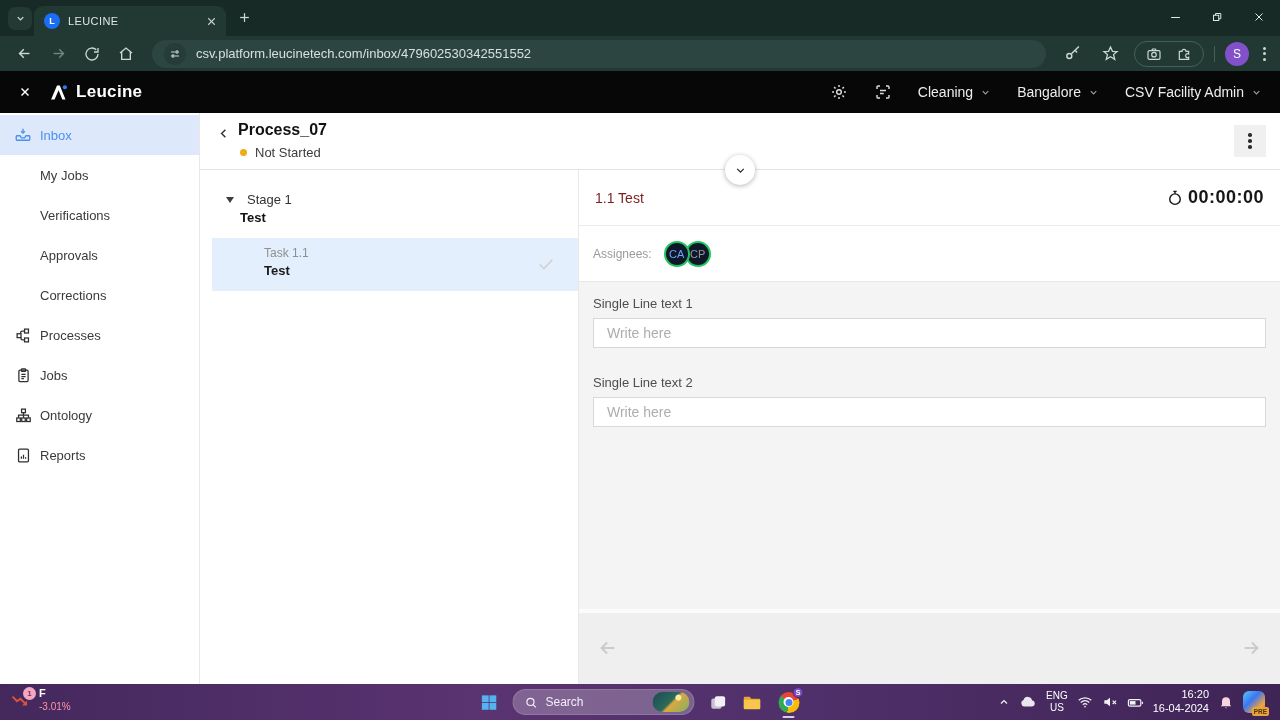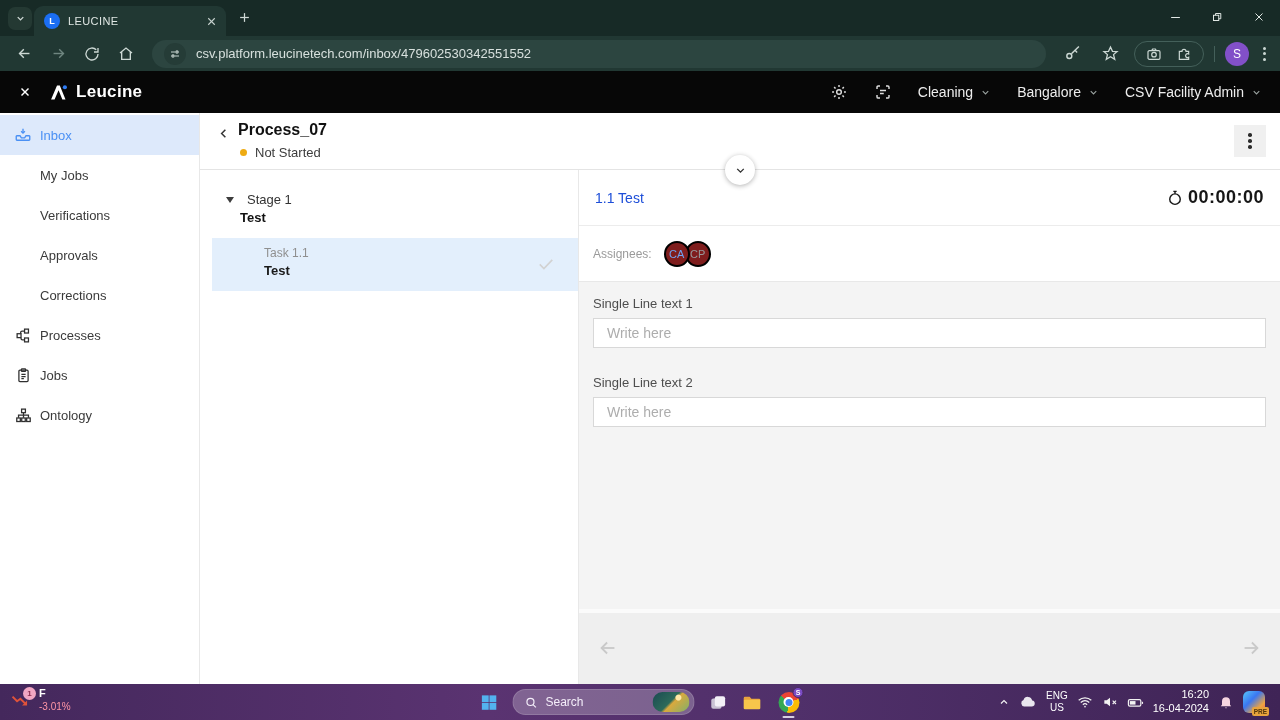--- a/index.html
+++ b/index.html
@@ -87,28 +87,28 @@
   .stage-name{font-size:13px;font-weight:bold;color:#111;padding-left:40px;margin-top:3px}
   .task-card{margin:13px 0 0 12px;width:366px;height:53px;background:#e3effc;position:relative;
     padding:8px 0 0 52px;cursor:pointer}
   .task-label{font-size:12px;color:#8f8f8f}
   .task-name{font-size:13px;font-weight:bold;color:#1a1a1a;margin-top:3px}
   .task-check{position:absolute;right:22px;top:16px;color:#d2d2d2}
 
   #taskdetail{flex:1;background:#f4f4f4;border-left:1px solid #e8e8e8;position:relative}
   .detail-hd{height:55px;background:#fff;display:flex;align-items:center;
     justify-content:space-between;padding:0 16px}
-  .detail-title{font-size:14px;color:#1d4ed8}
+  .detail-title{font-size:14px;color:#7f1d1d}
   .timer{display:flex;align-items:center;gap:4px;color:#161616}
   .timer-value{font-size:18px;font-weight:bold;letter-spacing:.5px}
   .assignees{height:56px;background:#fff;border-top:1px solid #ececec;display:flex;
     align-items:center;padding:0 14px;gap:12px}
   .assignees-label{font-size:12px;color:#9a9a9a}
   .chips{display:flex}
-  .chip{width:26px;height:26px;border-radius:50%;background:#7f1d1d;border:2px solid #000000;
+  .chip{width:26px;height:26px;border-radius:50%;background:#0f172a;border:2px solid #22c55e;
     font-size:11px;display:flex;align-items:center;justify-content:center}
   .chip.ca{color:#6fa3f2;position:relative;z-index:2}
   .chip.cp{color:#98999b;margin-left:-5px}
   .form{border-top:1px solid #e8e8e8;padding:14px}
   .f-label{font-size:13px;color:#4e4e4e;margin-bottom:7px}
   .f-input{width:100%;height:30px;border:1px solid #d8d8d8;background:#fff;padding:0 13px;
     font-size:14px;font-family:inherit;color:#333;outline:none}
   .f-input::placeholder{color:#adadad}
   .f-group + .f-group{margin-top:27px}
   .detail-footer{position:absolute;left:0;right:0;bottom:0;height:75px;background:#efefef;
@@ -389,20 +389,29 @@
         <svg width="17" height="17" viewBox="0 0 24 24" fill="none" stroke="currentColor" stroke-width="1.8">
             <rect x="9.3" y="3" width="5.4" height="5"></rect>
             <path d="M12 8v3.5M12 11.5H5v3.5M12 11.5h7v3.5M12 11.5V15"></path>
             <rect x="2.5" y="15.5" width="5" height="5"></rect>
             <rect x="9.5" y="15.5" width="5" height="5"></rect>
             <rect x="16.5" y="15.5" width="5" height="5"></rect>
           </svg>
       </span>
       <span>Ontology</span>
     </div>
+    <div class="side-item">
+      <span class="sicon">
+        <svg width="17" height="17" viewBox="0 0 24 24" fill="none" stroke="currentColor" stroke-width="1.8">
+            <rect x="5" y="3" width="14" height="18" rx="1.5"></rect>
+            <path d="M9 16.5v-3M12 16.5v-5.5M15 16.5v-2"></path>
+          </svg>
+      </span>
+      <span>Reports</span>
+    </div>
   </div>
 
   <div id="content">
     <div id="prochdr">
       <span class="back-btn">
         <svg width="15" height="15" viewBox="0 0 24 24" fill="none" stroke="currentColor" stroke-width="2.4">
             <polyline points="15 18 9 12 15 6"></polyline>
           </svg>
       </span>
       <div class="proc-title">Process_07</div>

